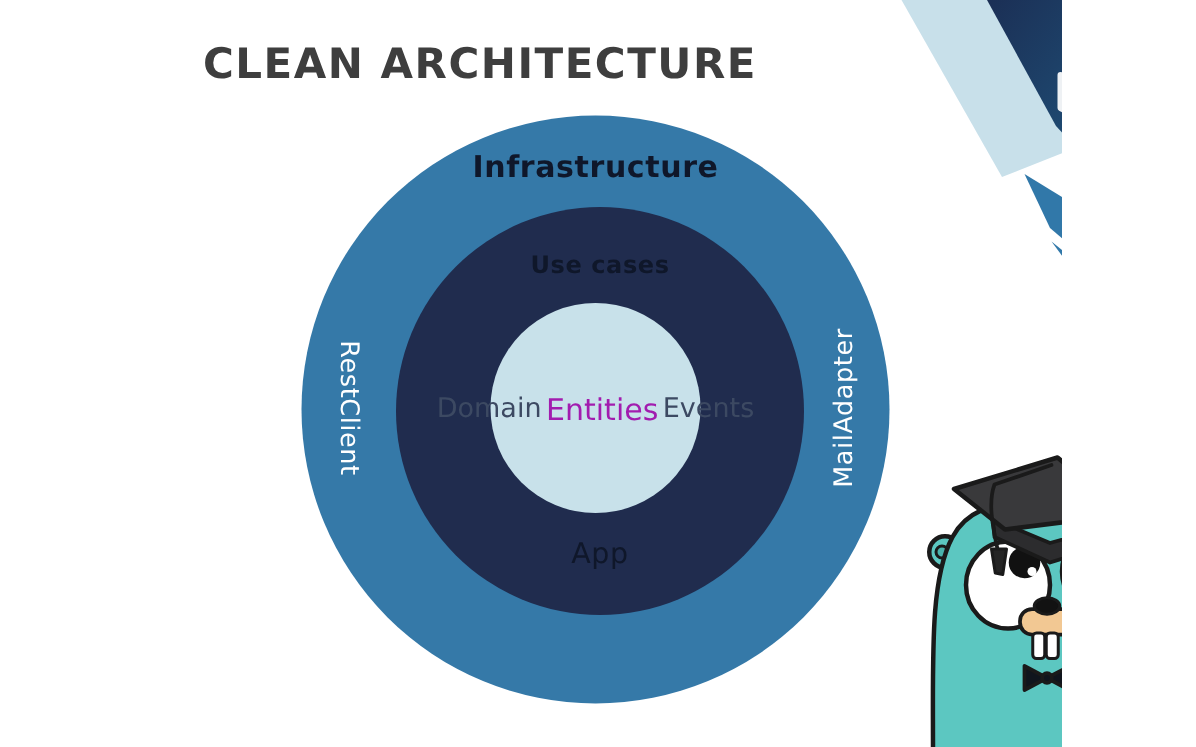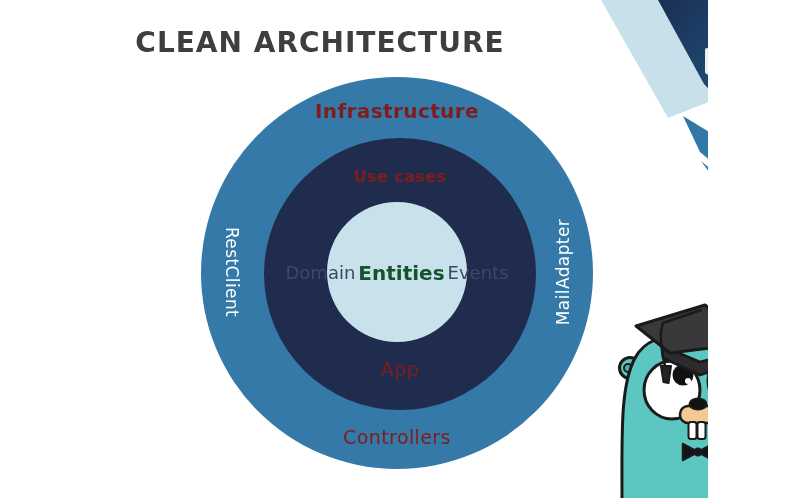--- a/index.html
+++ b/index.html
@@ -12,31 +12,31 @@
     text-align:center;font-size:28px;font-weight:800;letter-spacing:1px;color:#3e3e3e;
   }
   .circle{position:absolute;border-radius:50%;}
   .ring-outer{left:201px;top:77px;width:392px;height:392px;background:#3579a8;}
   .ring-middle{left:264px;top:138px;width:272px;height:272px;background:#202c4e;}
   .circle-inner{
     left:327px;top:202px;width:140px;height:140px;background:#c8e1ea;
     display:flex;flex-direction:row;align-items:center;justify-content:center;
     gap:3px;padding-top:2px;box-sizing:border-box;
   }
-  .ring-label{position:absolute;color:#7f1d1d;text-align:center;letter-spacing:.4px;}
+  .ring-label{position:absolute;color:#0f172a;text-align:center;letter-spacing:.4px;}
   .lbl-infra{left:201px;top:99px;width:392px;font-size:20px;font-weight:700;}
   .lbl-usecases{left:264px;top:167px;width:272px;font-size:16px;font-weight:700;}
   .lbl-app{left:264px;top:358px;width:272px;font-size:19px;font-weight:400;}
   .lbl-controllers{left:201px;top:426px;width:392px;font-size:19px;font-weight:400;}
   .lbl-vert{position:absolute;width:120px;height:20px;line-height:20px;color:#fff;
     text-align:center;font-size:17px;letter-spacing:.4px;}
   .lbl-restclient{left:172px;top:262px;transform:rotate(90deg);}
   .lbl-mailadapter{left:503px;top:262px;transform:rotate(-90deg);}
   .inner-line{font-size:18px;color:#3c4962;line-height:22px;}
-  .inner-line.bold{font-size:20px;font-weight:700;color:#14532d;line-height:26px;}
+  .inner-line.bold{font-size:20px;font-weight:400;color:#a21caf;line-height:26px;}
   .decor-svg,.mascot-svg{position:absolute;pointer-events:none;}
   .decor-svg{left:0;top:0;}
   .mascot-svg{left:605px;top:296px;}
 </style>
 </head>
 <body>
 
 <div class="stage">
 
   <h1 class="page-title">CLEAN ARCHITECTURE</h1>
@@ -45,21 +45,20 @@
   <div class="circle ring-middle"></div>
   <div class="circle circle-inner">
     <span class="inner-line">Domain</span>
     <span class="inner-line bold">Entities</span>
     <span class="inner-line">Events</span>
   </div>
 
   <span class="ring-label lbl-infra">Infrastructure</span>
   <span class="ring-label lbl-usecases">Use cases</span>
   <span class="ring-label lbl-app">App</span>
-  <span class="ring-label lbl-controllers">Controllers</span>
   <span class="lbl-vert lbl-restclient">RestClient</span>
   <span class="lbl-vert lbl-mailadapter">MailAdapter</span>
 
   <svg class="decor-svg" width="797" height="498" viewBox="0 0 797 498">
     <defs>
       <linearGradient id="navgrad" x1="0" y1="0" x2="1" y2="1">
         <stop offset="0" stop-color="#1b2f55"></stop>
         <stop offset="1" stop-color="#226b95"></stop>
       </linearGradient>
     </defs>

